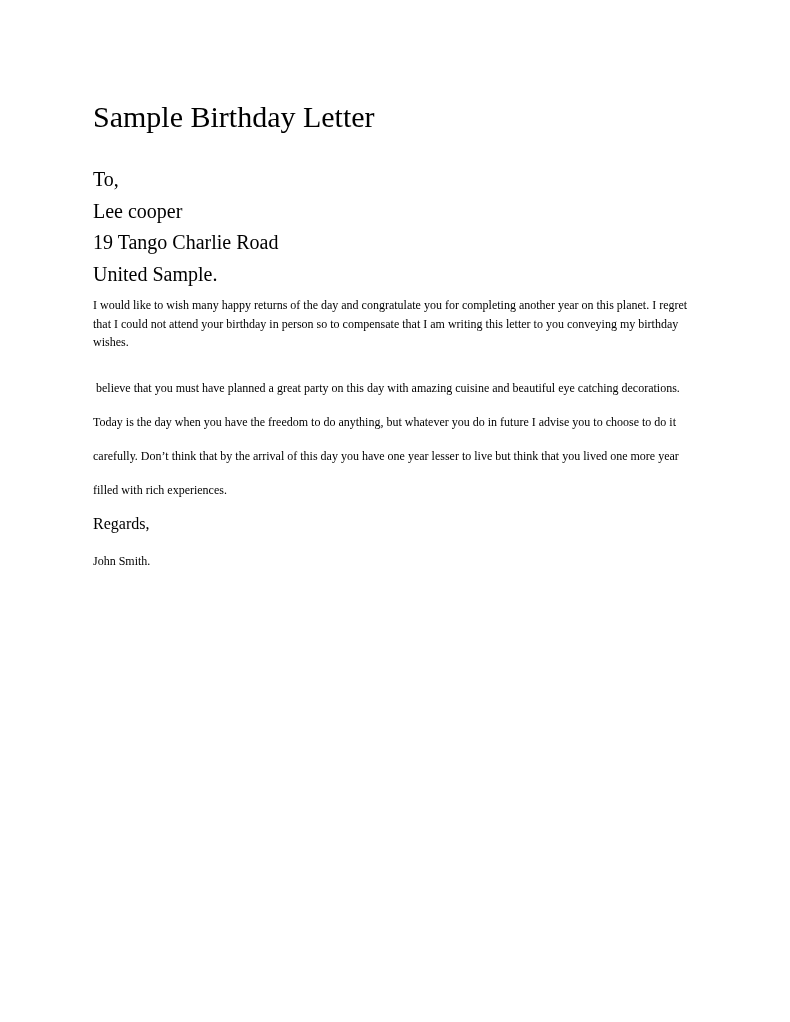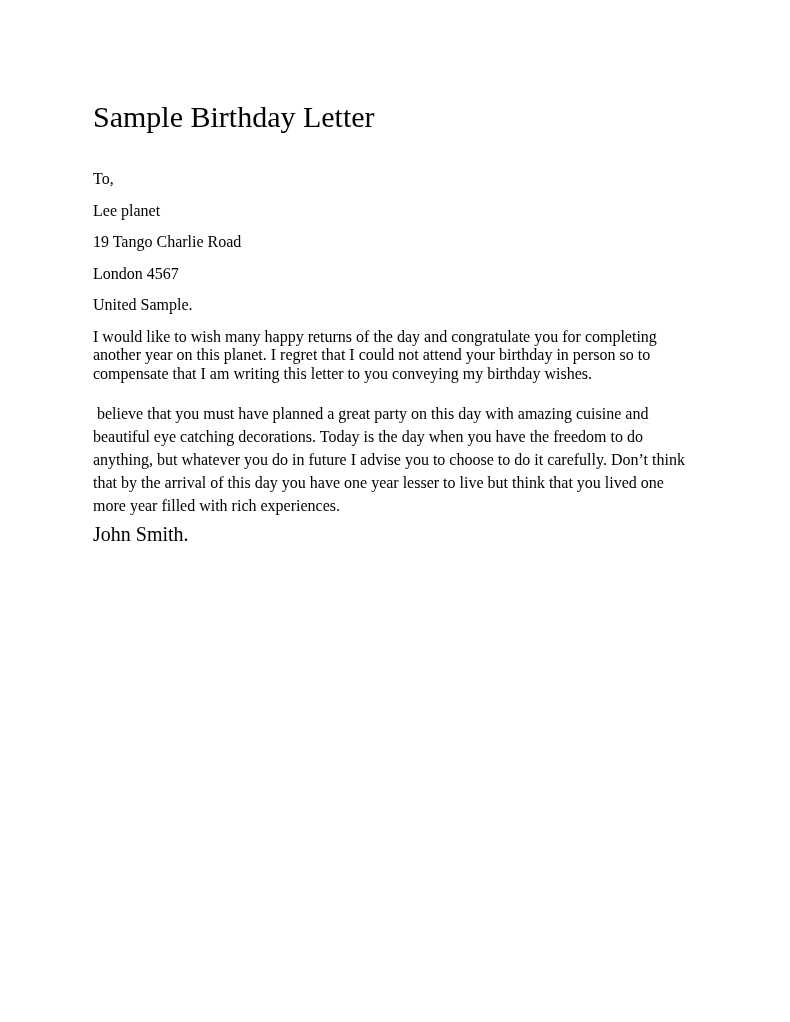--- a/index.html
+++ b/index.html
@@ -21,73 +21,73 @@
   }
   .title {
     font-size: 30px;
     line-height: 34px;
     font-weight: 400;
     margin: 0 0 36px 0;
     white-space: pre-wrap;
   }
   .addr-line,
   .greeting {
-    font-size: 16px;
+    font-size: 20px;
     line-height: 18px;
     margin: 0 0 13.5px 0;
     white-space: pre-wrap;
   }
   .greeting {
     margin-bottom: 14px;
   }
   .para {
-    font-size: 16px;
+    font-size: 12px;
     margin: 0;
     white-space: pre-wrap;
   }
   .para.single {
     line-height: 18.5px;
   }
   .para.spaced {
-    line-height: 23px;
+    line-height: 34px;
     font-family: Liberation Serif, serif;
   }
   .para.body-1 { margin-bottom: 19px; }
   .para.body-2 { margin-bottom: 8px; }
   .para.body-3 { margin-bottom: 20px; }
   .closing {
     font-size: 16px;
     line-height: 18.5px;
     margin: 0 0 19px 0;
     white-space: pre-wrap;
   }
   .signature {
-    font-size: 20px;
+    font-size: 12px;
     line-height: 18.5px;
     margin: 0;
     white-space: pre-wrap;
   }
 </style>
 </head>
 <body>
 
 <div class="page">
 
   <h1 class="title">Sample Birthday Letter</h1>
 
   <div>
     <p class="addr-line">To,</p>
-    <p class="addr-line">Lee planet</p>
+    <p class="addr-line">Lee cooper</p>
     <p class="addr-line">19 Tango Charlie Road</p>
-    <p class="addr-line">London 4567</p>
     <p class="addr-line">United Sample.</p>
   </div>
 
 
   <div>
     <p class="para single body-1">I would like to wish many happy returns of the day and congratulate you for completing another year on this planet. I regret that I could not attend your birthday in person so to compensate that I am writing this letter to you conveying my birthday wishes.</p>
     <p class="para spaced body-2"> believe that you must have planned a great party on this day with amazing cuisine and beautiful eye catching decorations. Today is the day when you have the freedom to do anything, but whatever you do in future I advise you to choose to do it carefully. Don’t think that by the arrival of this day you have one year lesser to live but think that you lived one more year filled with rich experiences.</p>
   </div>
 
+  <p class="closing">Regards,</p>
 
   <p class="signature">John Smith.</p>
 
 </div>
 
 </body></html>

